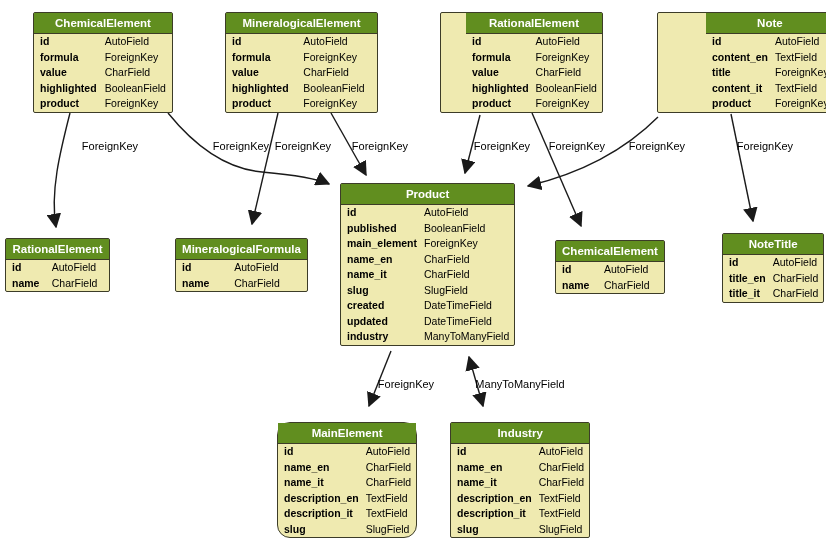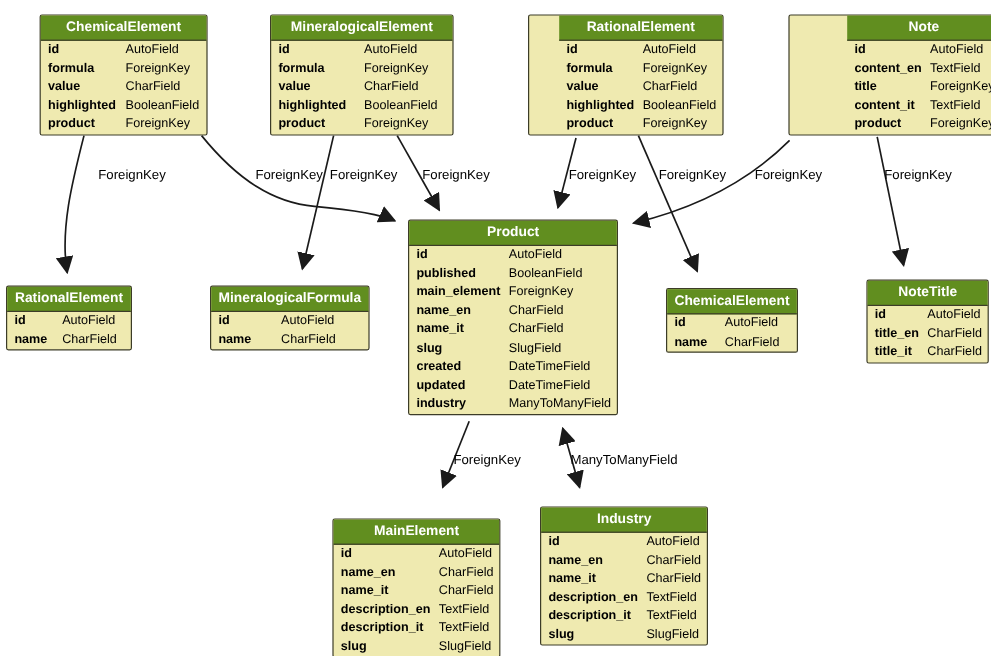--- a/index.html
+++ b/index.html
@@ -269,21 +269,21 @@
         <div class="erow">
           <span class="fname">title_en</span>
           <span class="ftype">CharField</span>
         </div>
         <div class="erow">
           <span class="fname">title_it</span>
           <span class="ftype">CharField</span>
         </div>
       </div>
   </div>
-  <div class="entity" style="left:277px;top:432px;min-width:131px;">
+  <div class="entity" style="left:277px;top:422px;min-width:131px;border-radius:13px;">
     <div class="entity-header">MainElement</div>
     <div class="entity-body">
         <div class="erow">
           <span class="fname">id</span>
           <span class="ftype">AutoField</span>
         </div>
         <div class="erow">
           <span class="fname">name_en</span>
           <span class="ftype">CharField</span>
         </div>

